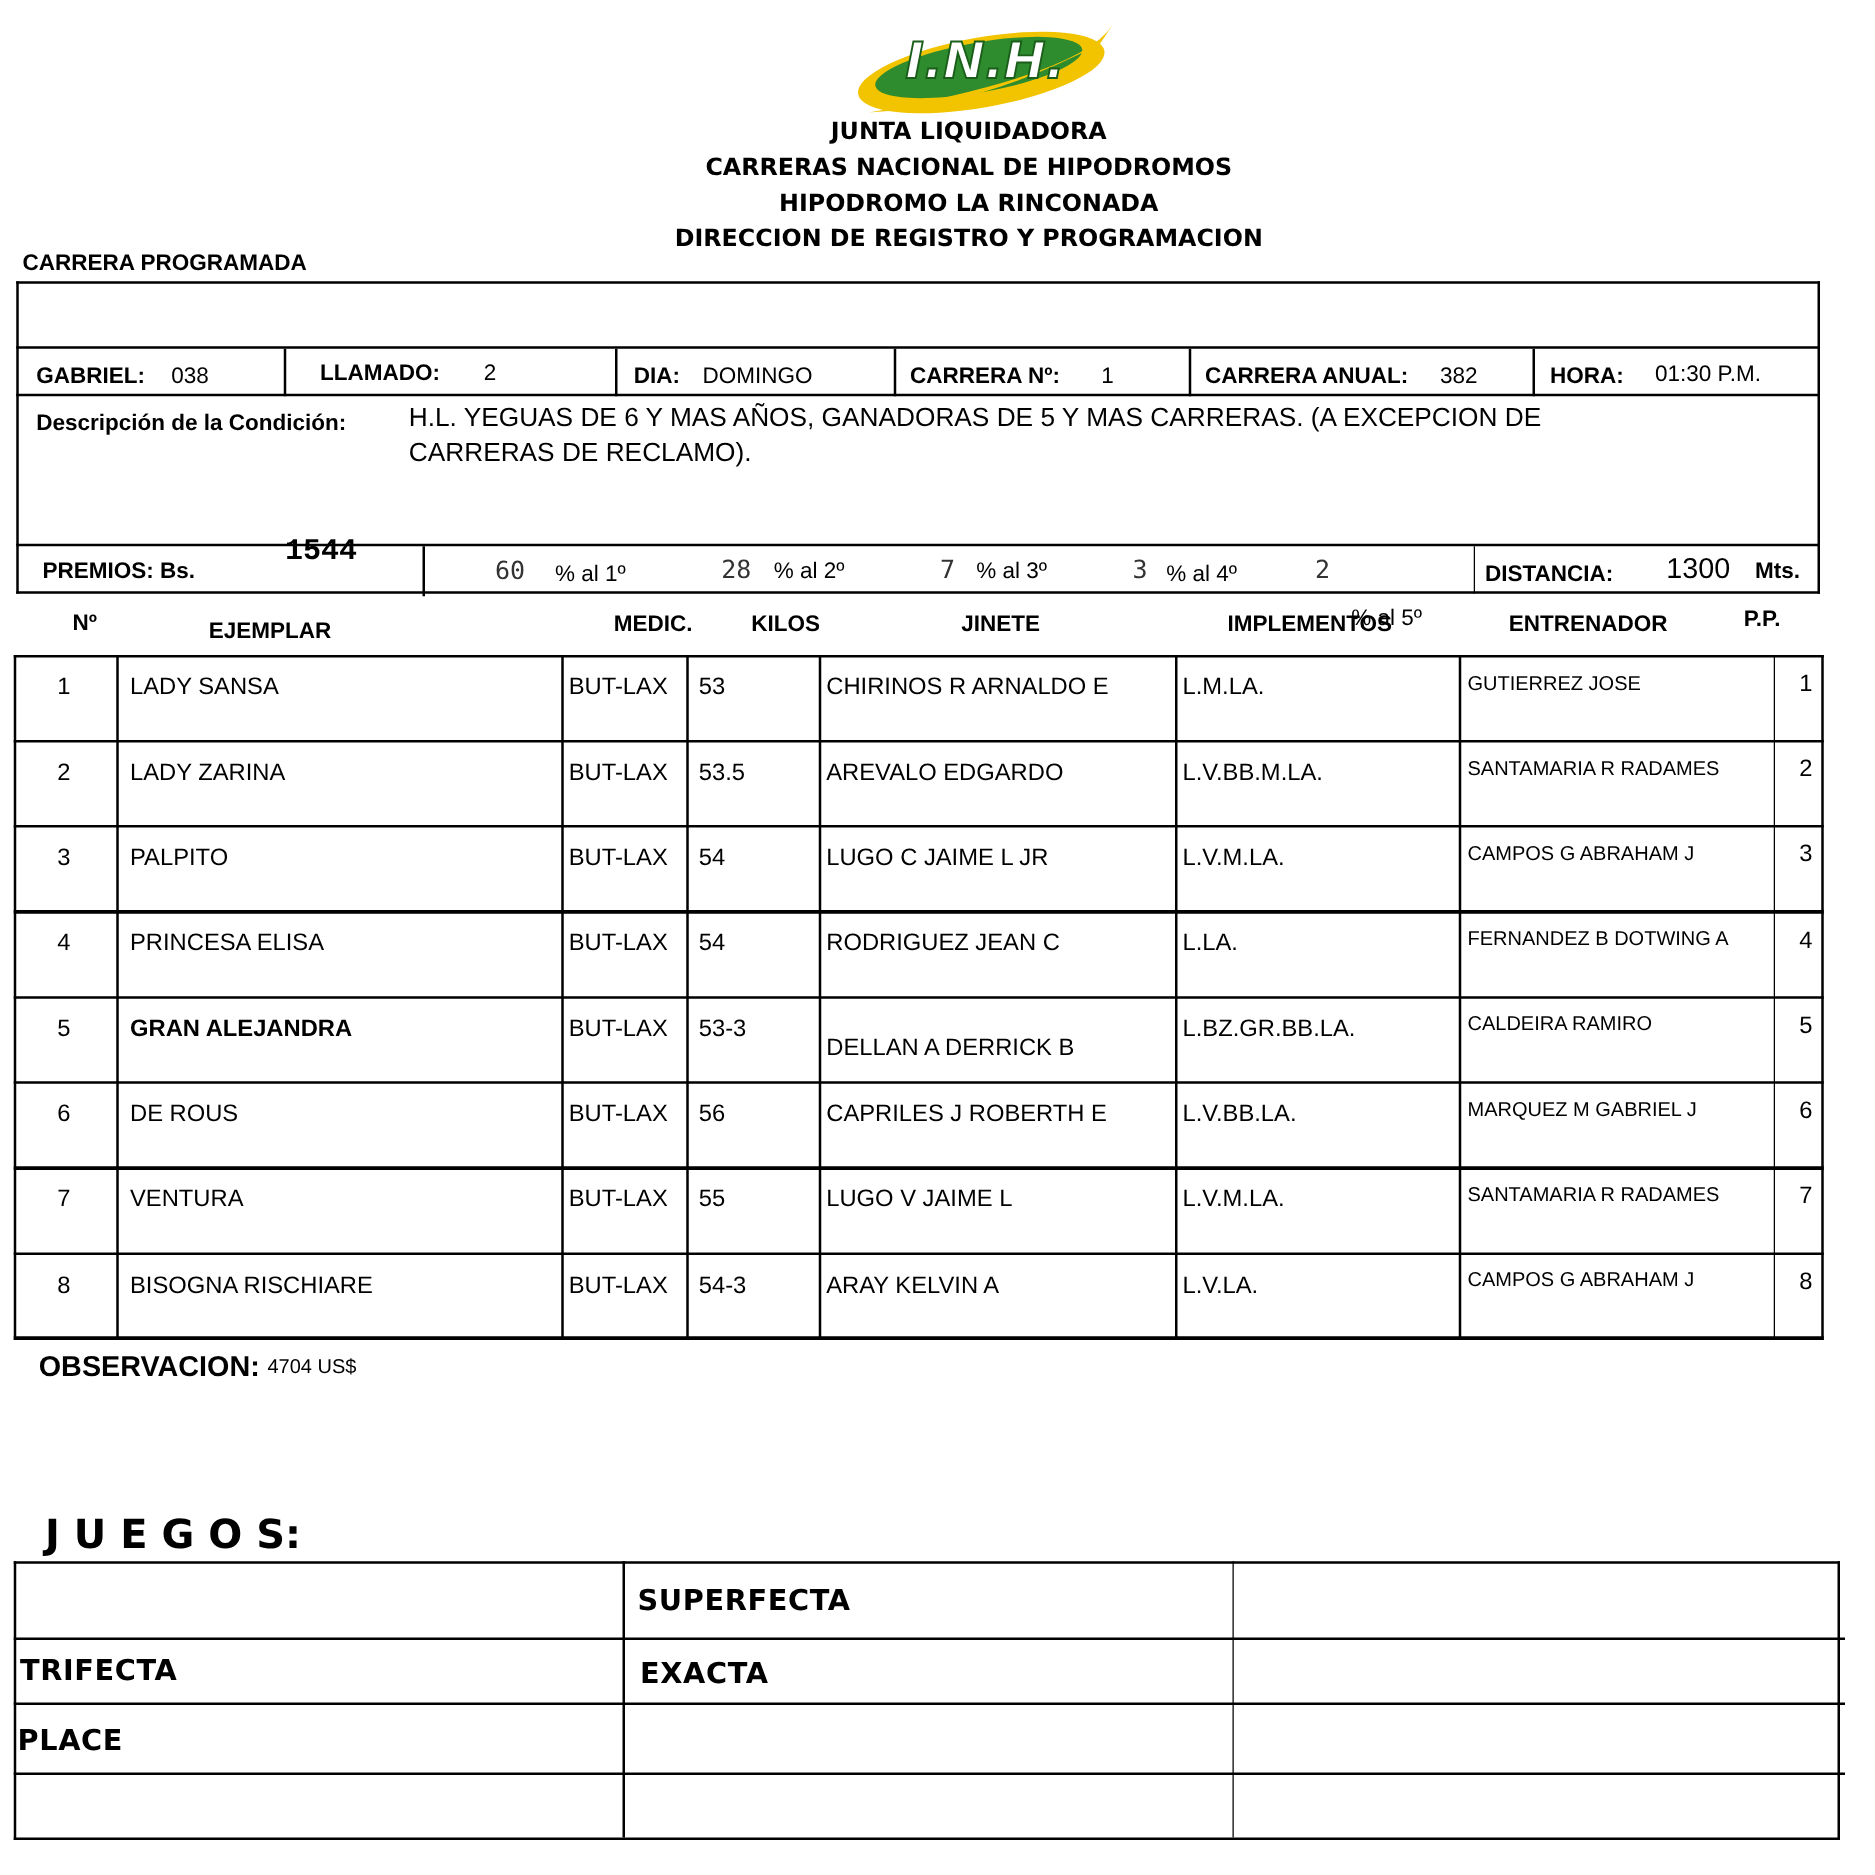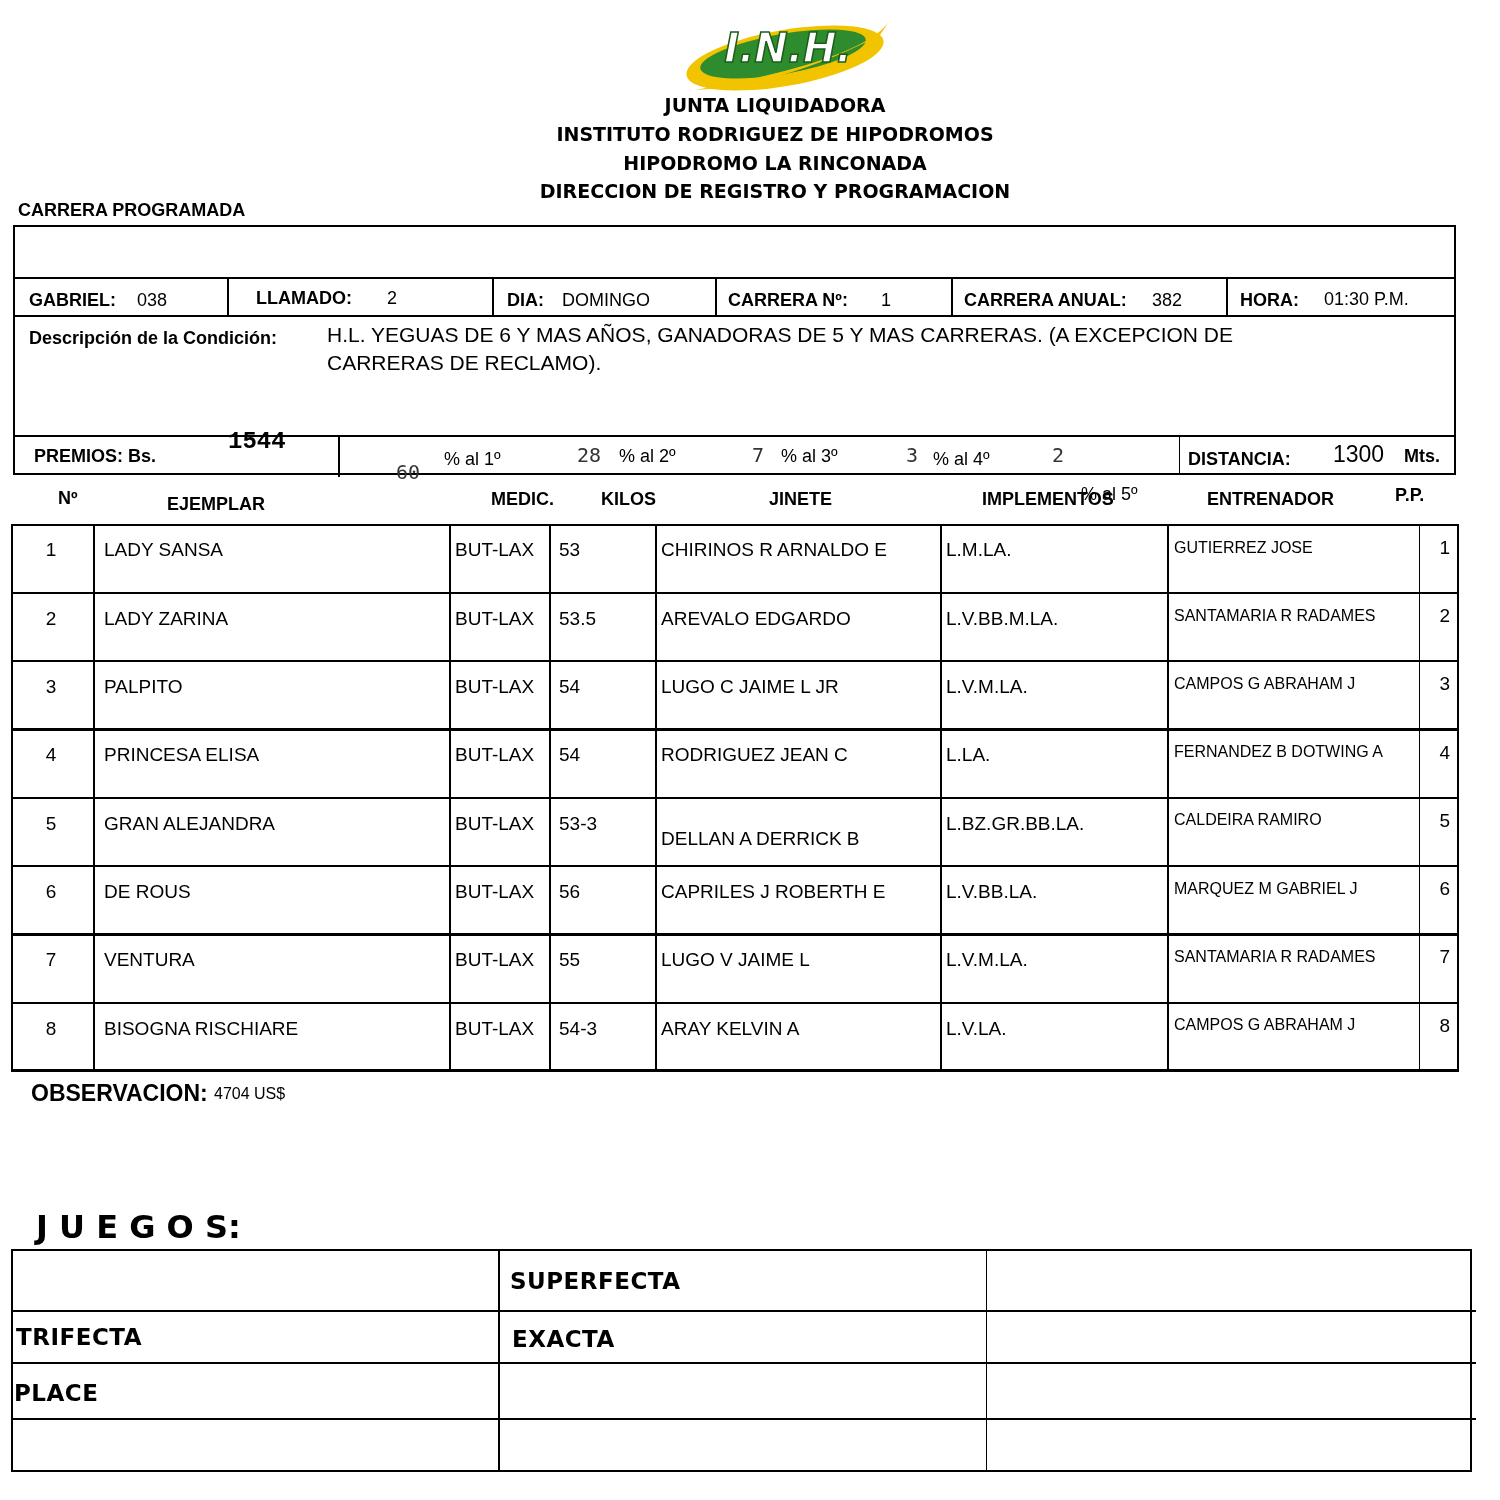--- a/index.html
+++ b/index.html
@@ -36,21 +36,21 @@
 <div class="abs logo">
   <svg width="252" height="105" viewBox="0 0 252 105">
     <ellipse cx="120" cy="58" rx="100" ry="28" fill="#f2c400" transform="rotate(-10 120 58)"></ellipse>
     <ellipse cx="118" cy="54" rx="84" ry="20" fill="#2e8b2e" transform="rotate(-10 118 54)"></ellipse>
     <path d="M30 90 Q120 85 215 35 L225 20 Q200 60 30 90 Z" fill="#f2c400"></path>
     <text x="123" y="62" text-anchor="middle" font-family="DejaVu Sans, sans-serif" font-weight="bold" font-style="italic" font-size="40" fill="#ffffff" stroke="#1a5e1a" stroke-width="1.5">I.N.H.</text>
   </svg>
 </div>
 
 <div class="hdr" style="top:94px;">JUNTA LIQUIDADORA</div>
-<div class="hdr" style="top:123px;">INSTITUTO RODRIGUEZ DE HIPODROMOS</div>
+<div class="hdr" style="top:123px;">CARRERAS NACIONAL DE HIPODROMOS</div>
 <div class="hdr" style="top:152px;">HIPODROMO LA RINCONADA</div>
 <div class="hdr" style="top:180px;">DIRECCION DE REGISTRO Y PROGRAMACION</div>
 
 <div class="abs b" style="left:18px;top:200px;font-size:18px;">CARRERA PROGRAMADA</div>
 
 <div>
   <div class="hline" style="left:13px;top:225px;width:1443px;"></div>
   <div class="hline" style="left:13px;top:277px;width:1443px;"></div>
   <div class="hline" style="left:13px;top:315px;width:1443px;"></div>
   <div class="hline" style="left:13px;top:435px;width:1443px;"></div>
@@ -80,21 +80,21 @@
 <div class="lbl" style="left:1240px;top:290px;">HORA:</div>
 <div class="val" style="left:1324px;top:289px;">01:30 P.M.</div>
 
 <div class="lbl" style="left:29px;top:328px;">Descripción de la Condición:</div>
 <div class="val" style="left:327px;top:323px;font-size:21px;">H.L. YEGUAS DE 6 Y MAS AÑOS, GANADORAS DE 5 Y MAS CARRERAS. (A EXCEPCION DE</div>
 <div class="val" style="left:327px;top:351px;font-size:21px;">CARRERAS DE RECLAMO).</div>
 
 <div class="lbl" style="left:34px;top:446px;">PREMIOS:  Bs.</div>
 <div class="abs" style="left:228px;top:428px;font-family:Liberation Mono, monospace;font-weight:bold;font-size:24px;">1544</div>
 
-<div class="mono" style="left:396px;top:444px;margin-top:16px;">60</div>
+<div class="mono" style="left:396px;top:444px;">60</div>
 <div class="pct" style="left:444px;top:449px;">% al 1º</div>
 <div class="mono" style="left:577px;top:443px;">28</div>
 <div class="pct" style="left:619px;top:446px;">% al 2º</div>
 <div class="mono" style="left:752px;top:443px;">7</div>
 <div class="pct" style="left:781px;top:446px;">% al 3º</div>
 <div class="mono" style="left:906px;top:443px;">3</div>
 <div class="pct" style="left:933px;top:449px;">% al 4º</div>
 <div class="mono" style="left:1052px;top:443px;">2</div>
 <div class="pct" style="left:1081px;top:449px;margin-top:35px;">% al 5º</div>
 
@@ -167,21 +167,21 @@
   <div class="cell" style="left:104px;top:744px;">PRINCESA ELISA</div>
   <div class="cell" style="left:455px;top:744px;">BUT-LAX</div>
   <div class="cell" style="left:559px;top:744px;">54</div>
   <div class="cell" style="left:661px;top:744px;">RODRIGUEZ JEAN C</div>
   <div class="cell" style="left:946px;top:744px;">L.LA.</div>
   <div class="cell small" style="left:1174px;top:743px;">FERNANDEZ B DOTWING A</div>
   <div class="cell pp" style="left:1430px;top:742px;">4</div>
 </div>
 <div>
   <div class="cell num" style="left:11px;top:813px;">5</div>
-  <div class="cell" style="left:104px;top:813px;">GRAN ALEJANDRA</div>
+  <div class="cell" style="left:104px;top:813px;font-weight:bold;">GRAN ALEJANDRA</div>
   <div class="cell" style="left:455px;top:813px;">BUT-LAX</div>
   <div class="cell" style="left:559px;top:813px;">53-3</div>
   <div class="cell" style="left:661px;top:813px;margin-top:15px;">DELLAN A DERRICK B</div>
   <div class="cell" style="left:946px;top:813px;">L.BZ.GR.BB.LA.</div>
   <div class="cell small" style="left:1174px;top:811px;">CALDEIRA RAMIRO</div>
   <div class="cell pp" style="left:1430px;top:810px;">5</div>
 </div>
 <div>
   <div class="cell num" style="left:11px;top:881px;">6</div>
   <div class="cell" style="left:104px;top:881px;">DE ROUS</div>

